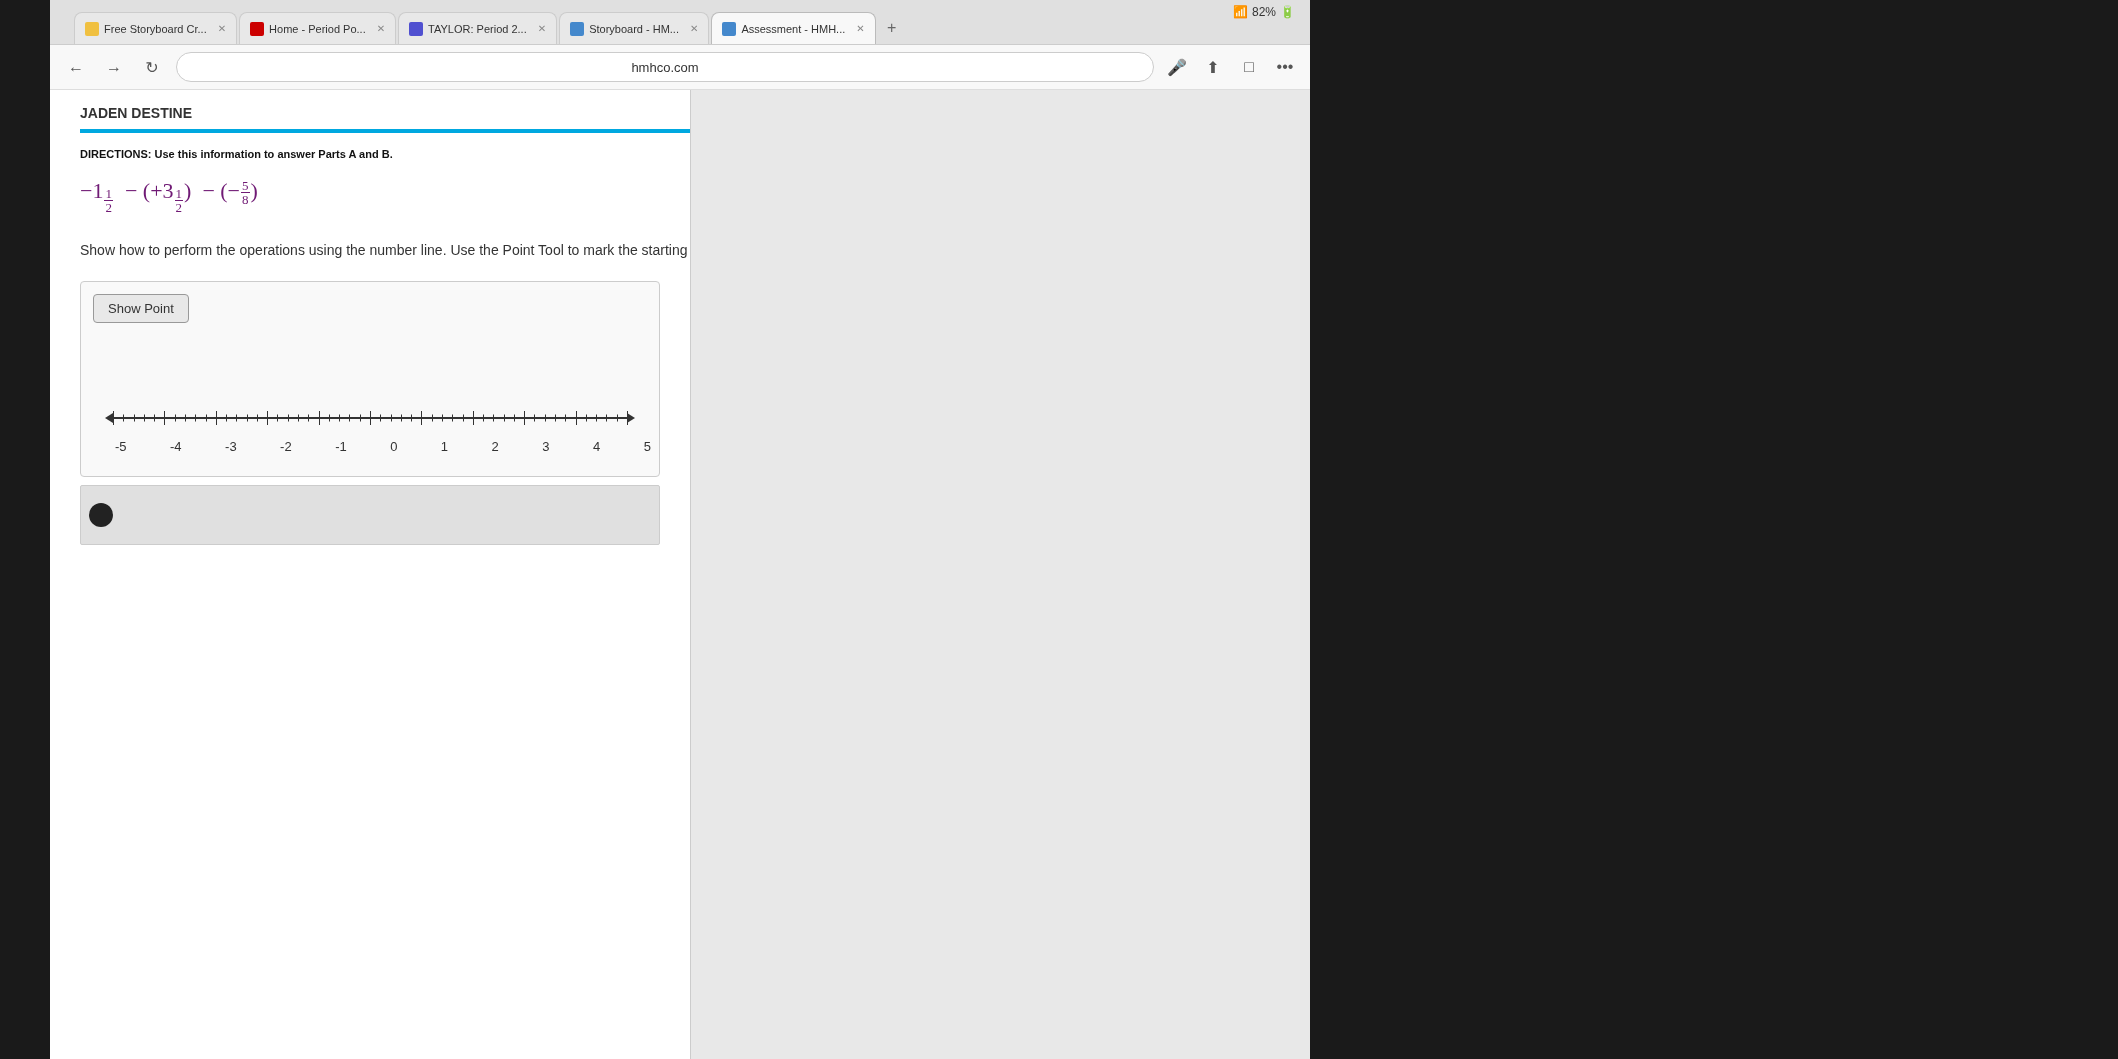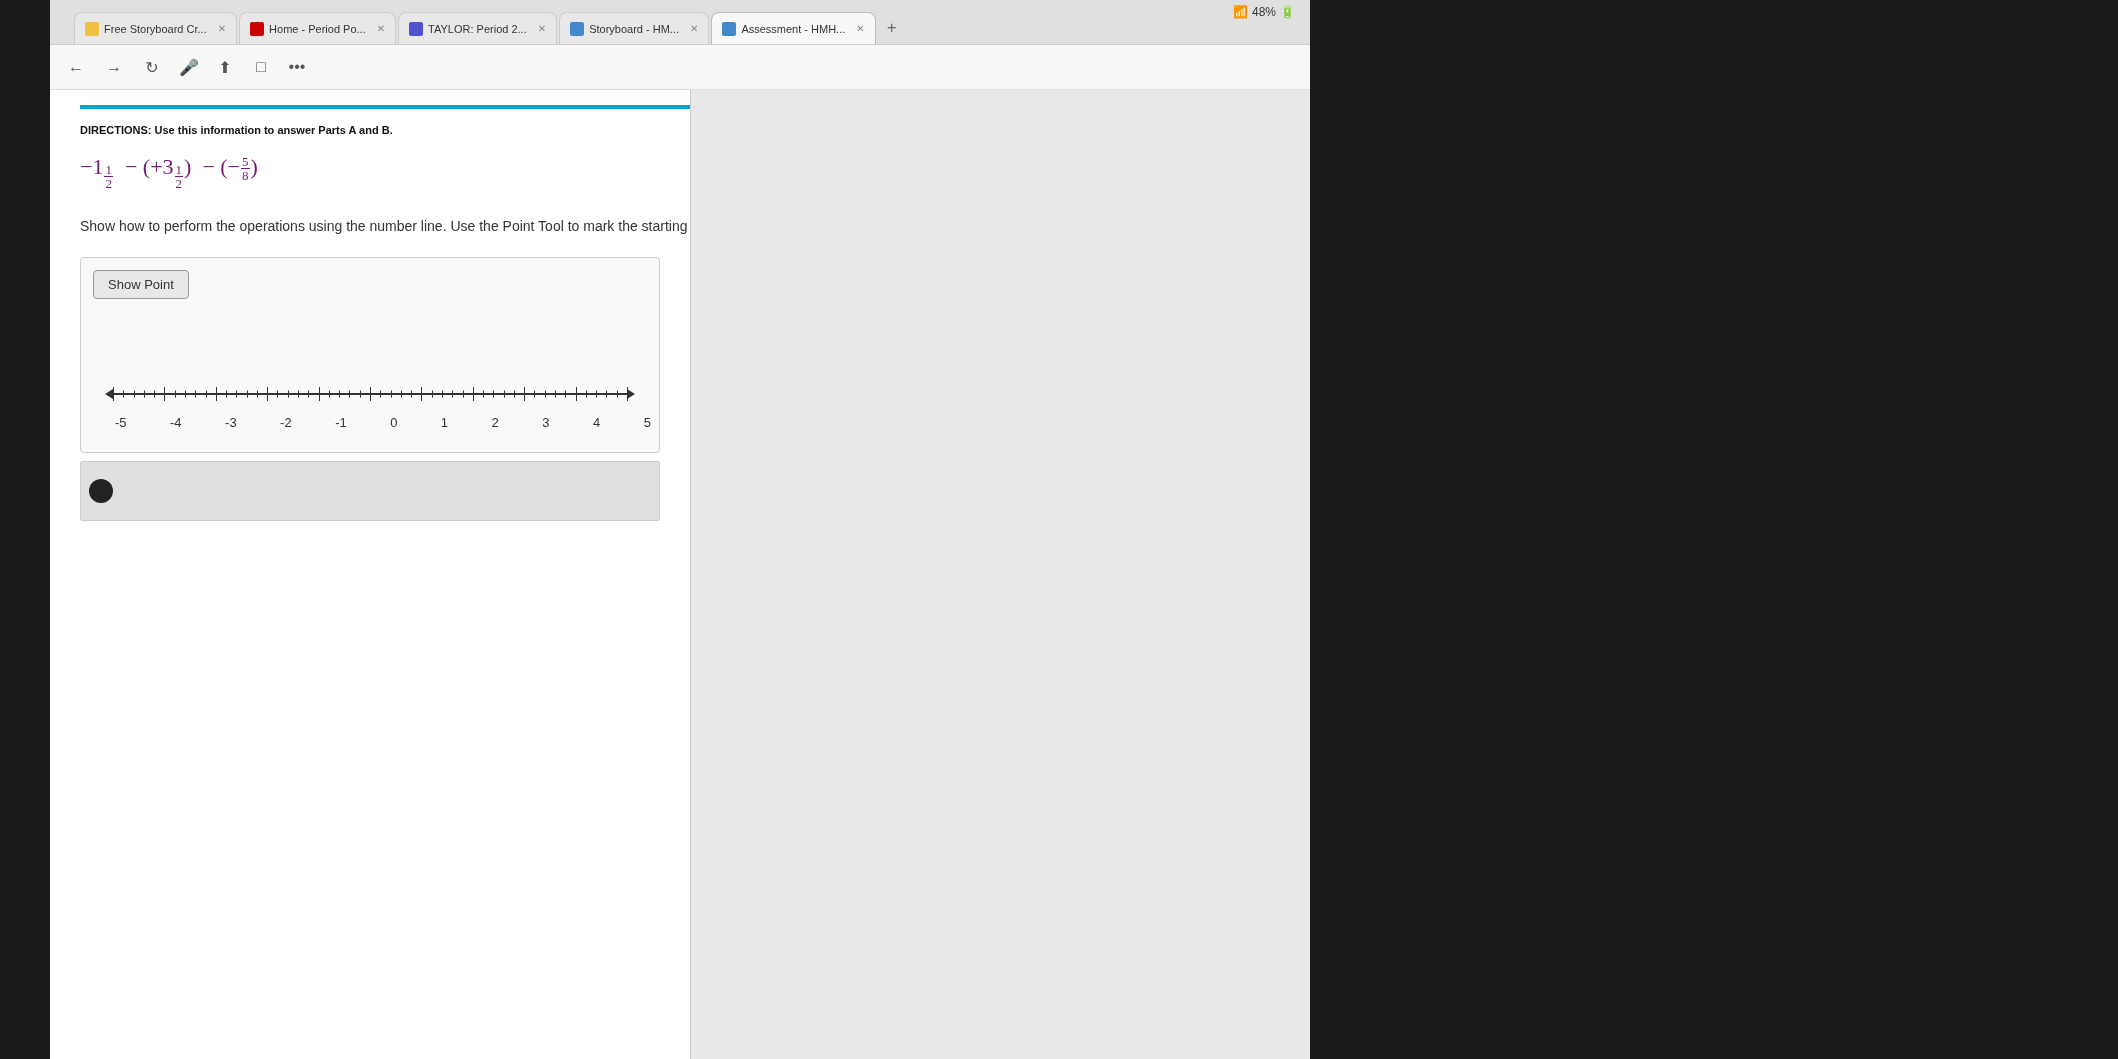--- a/index.html
+++ b/index.html
@@ -363,21 +363,21 @@
       gap: 2px;
     }
   </style>
 </head>
 <body>
 
 <div class="browser-window">
 
   <div class="status-bar">
     <span>📶</span>
-    <span>48%</span>
+    <span>82%</span>
     <span>🔋</span>
   </div>
 
   <div class="tab-bar">
 
     <div class="tab">
       <div class="tab-favicon" style="background:#f0c040;"></div>
       <span>Free Storyboard Cr...</span>
       <span class="tab-close">✕</span>
     </div>
@@ -406,28 +406,32 @@
       <span class="tab-close">✕</span>
     </div>
 
     <div class="tab-add">+</div>
   </div>
 
   <div class="toolbar">
     <div class="nav-btn">←</div>
     <div class="nav-btn">→</div>
     <div class="nav-btn">↻</div>
+    <div class="address-bar">
+      <span>hmhco.com</span>
+    </div>
     <div class="toolbar-icon">🎤</div>
     <div class="toolbar-icon">⬆</div>
     <div class="toolbar-icon">□</div>
     <div class="toolbar-icon">•••</div>
   </div>
 
   <div class="page-content">
 
+    <div class="user-name">JADEN DESTINE</div>
 
     <div class="progress-bar-container">
       <div class="progress-bar-fill"></div>
       <span class="page-indicator">6 of 12</span>
     </div>
 
     <div style="position:relative;">
       <span class="list-icon">☰</span>
     </div>
 

